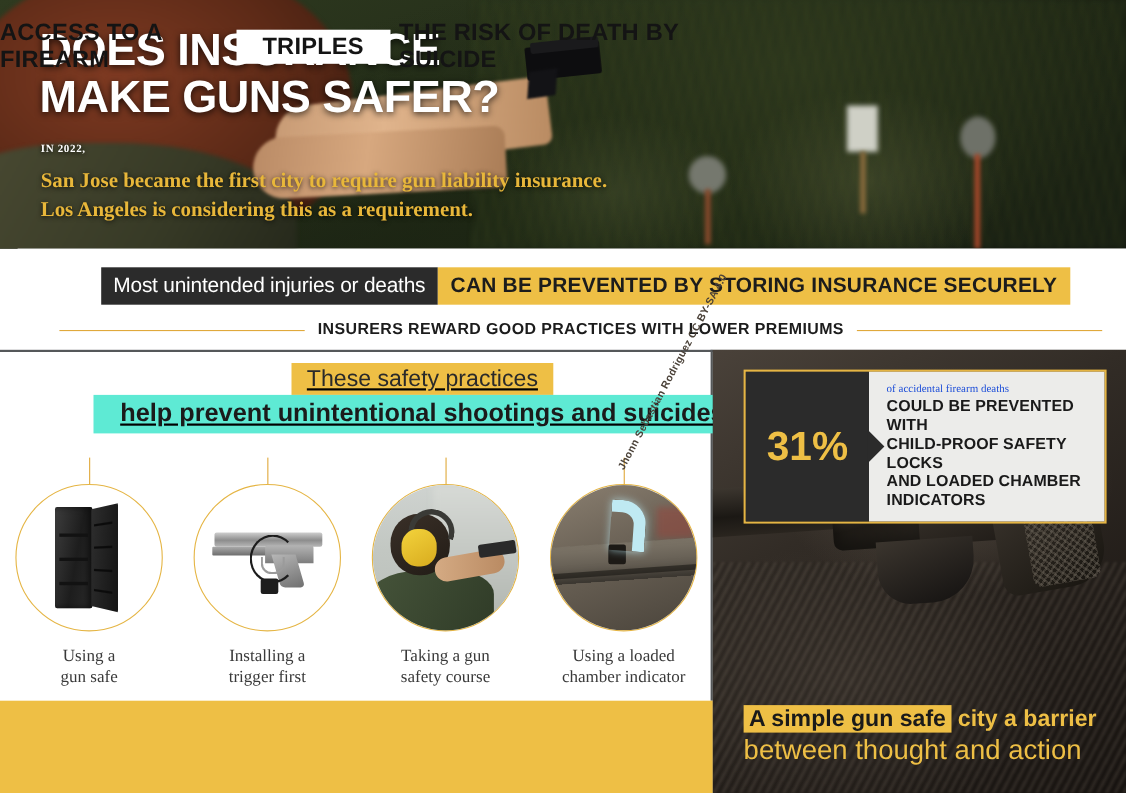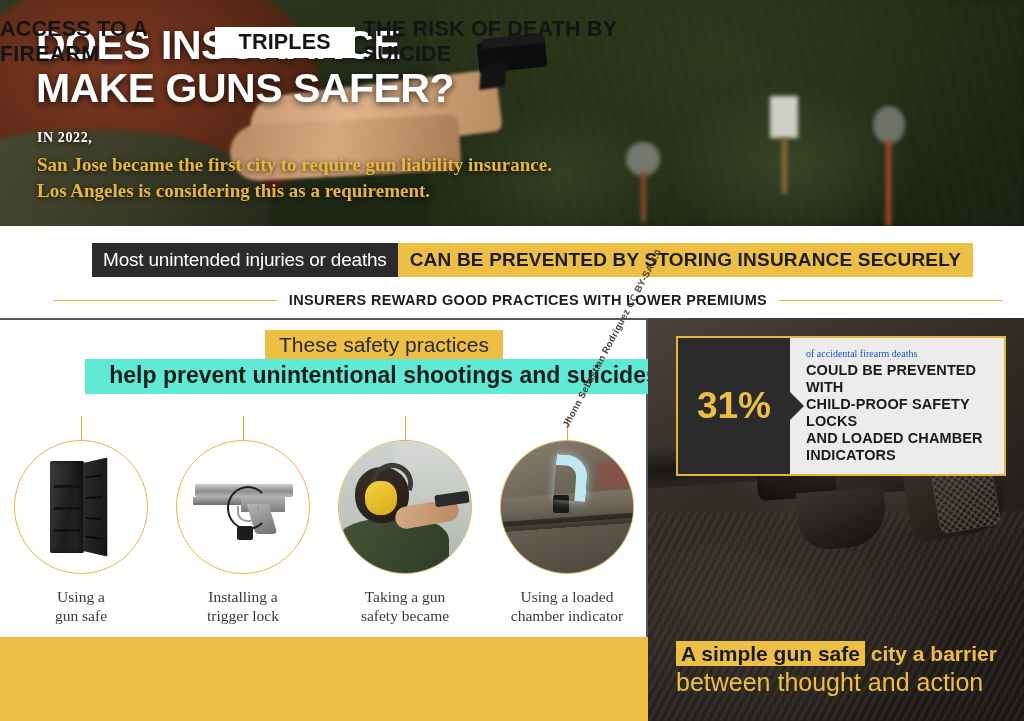--- a/index.html
+++ b/index.html
@@ -49,21 +49,21 @@
      background:#131316; transform:rotate(-8deg) skewX(-12deg); filter:blur(.8px);}
   .tgt { position:absolute; filter:blur(2.2px); }
   .tgt-post { position:absolute; width:5px; background:#8a4a2c; filter:blur(2px); }
 
   .hero-title { position:absolute; left:36px; top:24px; color:#fff;
      font-size:41px; line-height:43px; font-weight:bold; letter-spacing:-.5px;
      font-family:"Liberation Sans", sans-serif; font-stretch:condensed;
      text-shadow:0 2px 7px rgba(0,0,0,.75); }
   .hero-title span { display:block; }
   .hero-kicker { position:absolute; left:37px; top:130px; color:#ffffff;
-     font-family:"Liberation Serif", serif; font-weight:bold; font-size:14px;
+     font-family:"Liberation Serif", serif; font-weight:bold; font-size:10px;
      letter-spacing:.6px; text-shadow:0 1px 4px rgba(0,0,0,.85); }
   .hero-lede { position:absolute; left:37px; top:152px; color:#e8b73a;
      font-family:"Liberation Serif", serif; font-weight:bold; font-size:19px;
      line-height:26px; text-shadow:0 1px 5px rgba(0,0,0,.8); }
   .hero-lede span { display:block; }
 
   
   .strip { position:absolute; left:16px; top:226px; width:1024px; height:92px; background:#fff; }
   .banner-row { position:absolute; left:76px; top:17px; display:flex; height:34px; }
   .banner-dark { background:#2b2b2b; color:#fff; display:flex; align-items:center;
@@ -74,21 +74,21 @@
      letter-spacing:.2px; }
   .rule-row { position:absolute; left:38px; top:66px; width:948px; display:flex;
      align-items:center; gap:12px; }
   .rule-line { flex:1; height:1px; background:#e0a93b; }
   .rule-text { color:#1c1c1c; font-size:14.5px; font-weight:bold; font-stretch:condensed;
      letter-spacing:.35px; white-space:nowrap; }
 
   
   .left-panel { position:absolute; left:0; top:318px; width:648px; height:319px;
      background:#fff; border-top:2px solid #55585a; border-right:2px solid #55585a; }
-  .pract-wrap { position:absolute; left:0; top:10px; width:768px; }
+  .pract-wrap { position:absolute; left:0; top:10px; width:768px;text-decoration:underline; }
   .pract-top { display:block; width:fit-content; margin:0 auto; background:#eebf45;
      color:#2a2a2a; font-size:21px; padding:3px 14px 2px; font-weight:400;
      font-stretch:condensed; }
   .pract-bottom { display:block; width:fit-content; margin:0 auto; background:#5eead4;
      color:#1b1b1b; font-size:23px; padding:3px 24px 5px; font-weight:bold;
      font-stretch:condensed; }
 
   .circles { position:absolute; left:0; top:96px; width:648px; height:170px;
      display:flex; justify-content:space-around; align-items:flex-start; }
   .circle-cell { position:relative; width:152px; display:flex; flex-direction:column;
@@ -327,40 +327,40 @@
             <div class="p-rail"></div>
             <div class="p-frame"></div>
             <div class="p-grip"></div>
             <div class="p-guard"></div>
             <div class="p-cable"></div>
             <div class="p-lock"></div>
           </div>
         </div>
         <div class="circ-label">
           <div>Installing a</div>
-          <div>trigger lock</div>
+          <div>trigger first</div>
         </div>
       </div>
 
       <div class="circle-cell">
         <div class="stem"></div>
         <div class="circ">
           <div class="shooter">
             <div class="sh-sky"></div>
             <div class="sh-body"></div>
             <div class="sh-head"></div>
             <div class="sh-band"></div>
             <div class="sh-muff"></div>
             <div class="sh-arm"></div>
             <div class="sh-gun"></div>
           </div>
         </div>
         <div class="circ-label">
           <div>Taking a gun</div>
-          <div>safety became</div>
+          <div>safety course</div>
         </div>
       </div>
 
       <div class="circle-cell">
         <div class="stem"></div>
         <div class="circ">
           <div class="lci">
             <div class="lci-red"></div>
             <div class="lci-slide"></div>
             <div class="lci-groove"></div>

